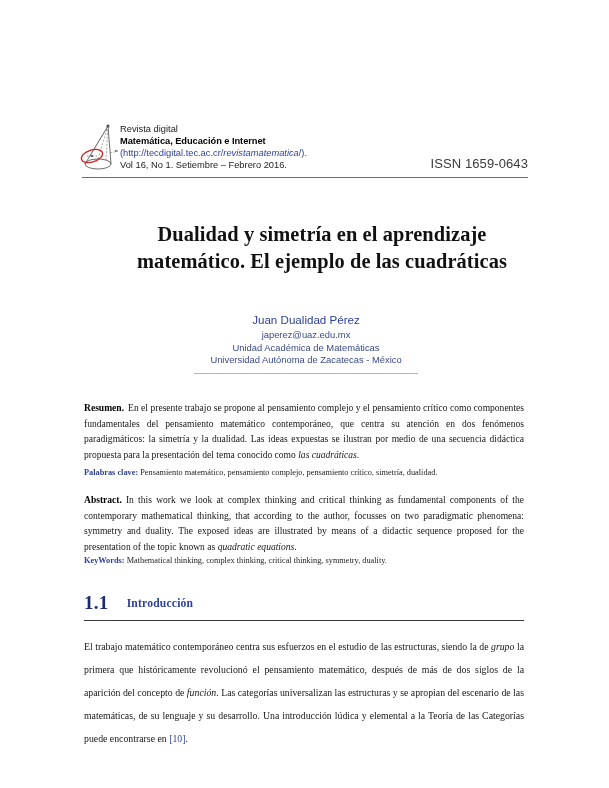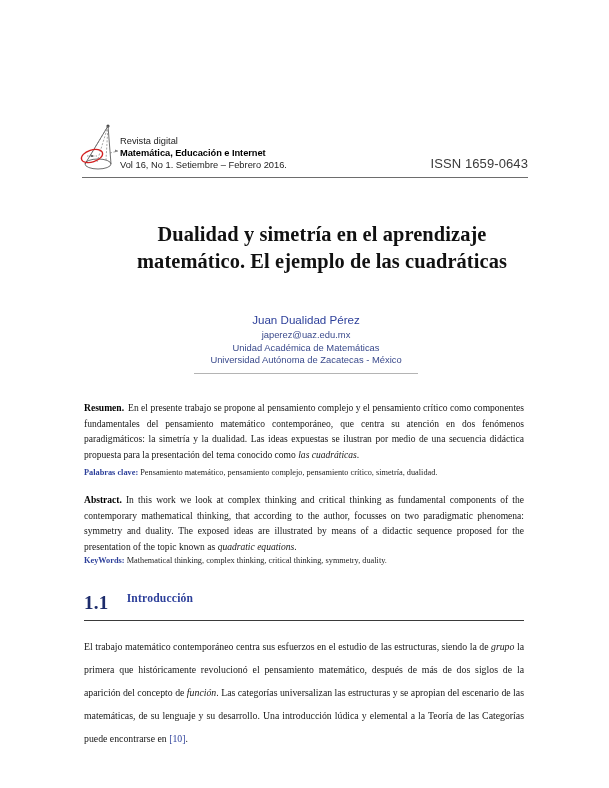--- a/index.html
+++ b/index.html
@@ -164,21 +164,21 @@
   .palabras { top: 467px; }
   .keywords { top: 555px; }
 
   
   .section-head {
     position: absolute;
     left: 84px;
     top: 592px;
     width: 440px;
     display: flex;
-    align-items: flex-start;
+    align-items: center;
   }
   .sec-num {
     font-family: "Liberation Serif", "DejaVu Serif", serif;
     font-weight: bold;
     font-size: 19px;
     color: #1c2b6b;
     letter-spacing: 0.3px;
   }
   .sec-title {
     font-family: "Liberation Serif", "DejaVu Serif", serif;
@@ -232,20 +232,21 @@
           <circle cx="12" cy="36" r="1.1" fill="#4a4a4a"></circle>
 
           <path d="M30 33 L38 31" stroke="#6b6b6b" stroke-width="0.6" stroke-dasharray="2,1.5" fill="none"></path>
           <path d="M38 31 L35 29.6 L35.3 32.2 Z" fill="#6b6b6b"></path>
         </svg>
       </div>
 
       <div class="masthead-text">
         <div class="mh-line1">Revista digital</div>
         <div class="mh-line2">Matemática, Educación e Internet</div>
+        <div class="mh-line3"><span>(http://tecdigital.tec.ac.cr/</span><span class="url-ital">revistamatematica</span><span>/).</span></div>
         <div class="mh-line4">Vol 16, No 1.  Setiembre  –  Febrero 2016.</div>
       </div>
     </div>
     <div class="issn">ISSN 1659-0643</div>
   </div>
   <div class="masthead-rule"></div>
 
   <div class="title">
     <span>Dualidad y simetría en el aprendizaje</span><br>
     <span>matemático. El ejemplo de las cuadráticas</span>

